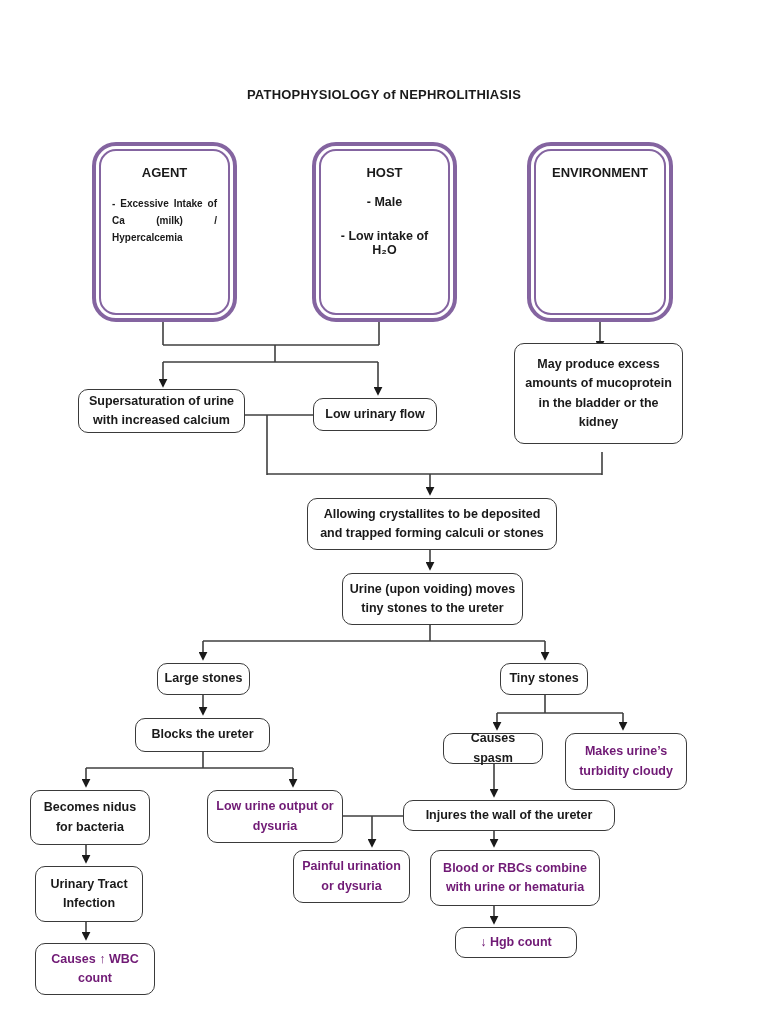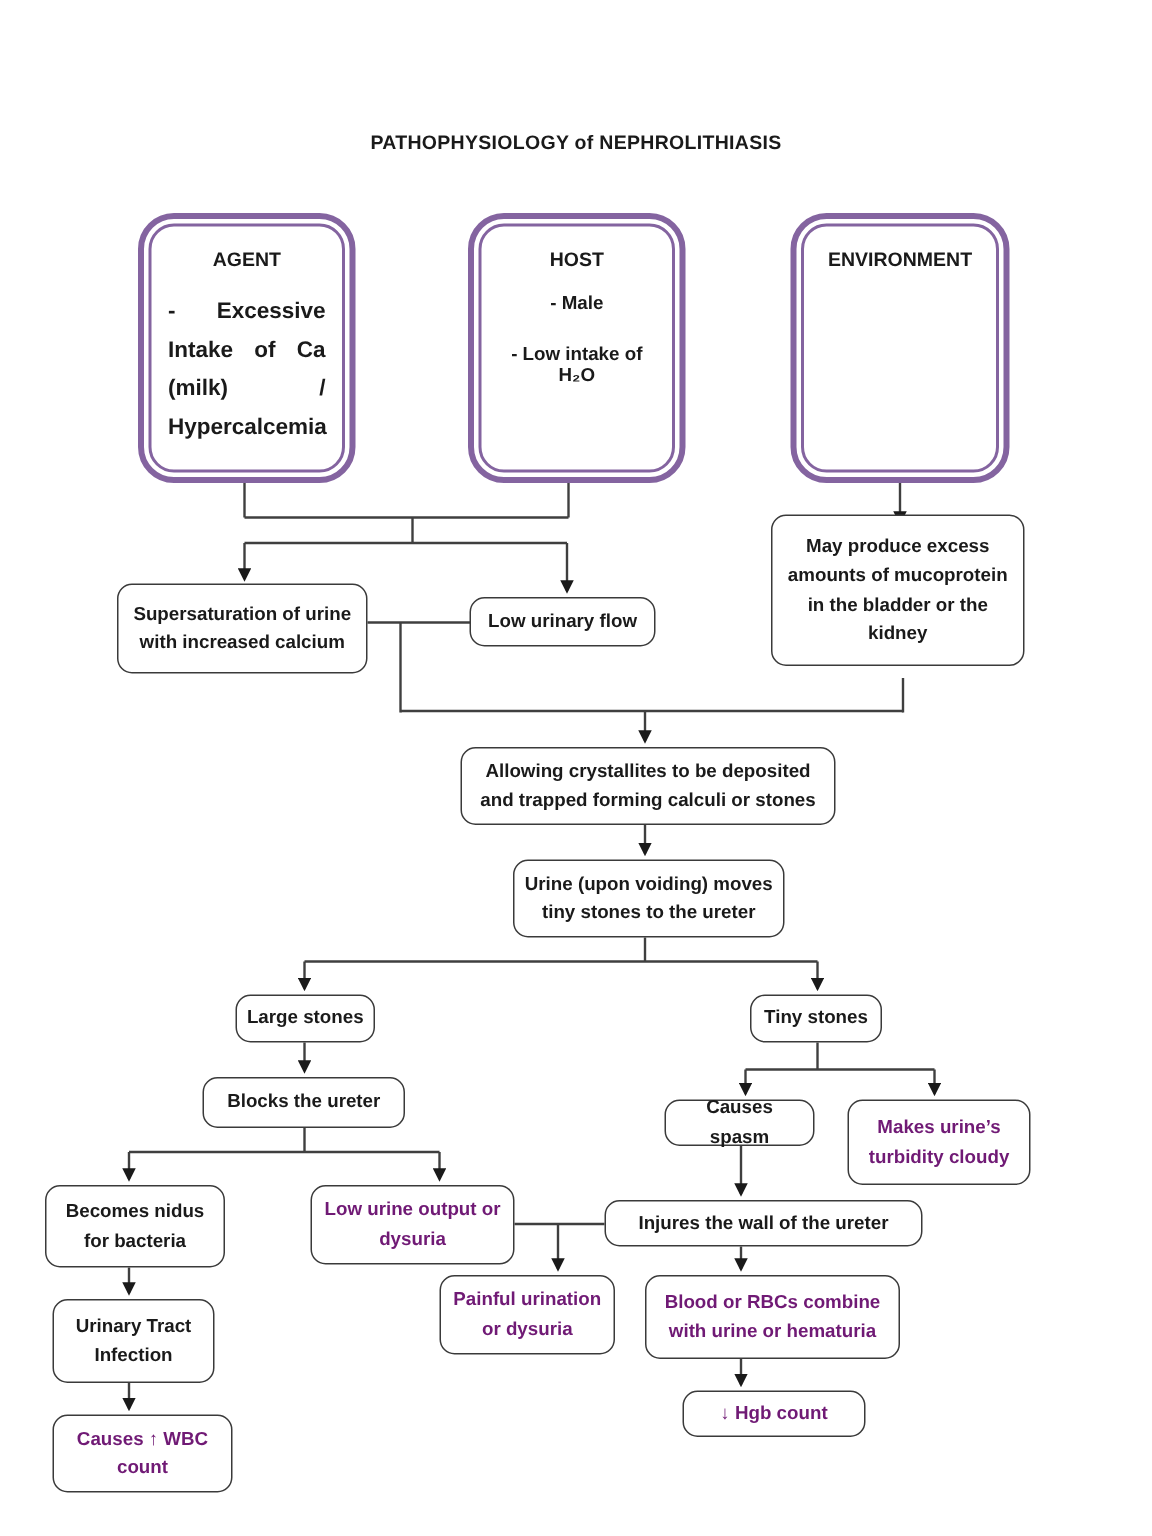--- a/index.html
+++ b/index.html
@@ -15,21 +15,21 @@
   }
   .cat{
     position:absolute;box-sizing:border-box;background:#fff;
     border:4px solid #8464a0;border-radius:24px;padding:3px;
   }
   .cat-inner{
     box-sizing:border-box;width:100%;height:100%;
     border:2px solid #8464a0;border-radius:17px;padding:14px 11px 0 11px;
   }
   .cat-head{text-align:center;font-weight:bold;font-size:13px;margin-bottom:15px;}
-  .cat-body{font-weight:bold;font-size:15px;line-height:1.7;text-align:justify;}
+  .cat-body{font-weight:bold;font-size:10px;line-height:1.7;text-align:justify;}
   .cat-item{font-weight:bold;font-size:12.5px;margin-bottom:20px;text-align:center;}
   .node{
     position:absolute;box-sizing:border-box;background:#fff;
     border:1.6px solid #3a3a3a;border-radius:10px;
     display:flex;align-items:center;justify-content:center;
     text-align:center;font-weight:bold;font-size:12.5px;line-height:1.55;
     padding:2px 6px;
   }
   .node.red{color:#701a75;}
 </style>
@@ -98,21 +98,21 @@
       <div class="cat-item">- Low intake of H₂O</div>
     </div>
   </div>
 
   <div class="cat" style="left:527px;top:142px;width:146px;height:180px;">
     <div class="cat-inner">
       <div class="cat-head">ENVIRONMENT</div>
     </div>
   </div>
 
-  <div class="node" style="left:78px;top:389px;width:167px;height:60px;">Supersaturation of urine with increased calcium</div>
+  <div class="node" style="left:78px;top:389px;width:167px;height:44px;">Supersaturation of urine with increased calcium</div>
 
   <div class="node" style="left:313px;top:398px;width:124px;height:33px;">Low urinary flow</div>
 
   <div class="node" style="left:514px;top:343px;width:169px;height:101px;">May produce excess amounts of mucoprotein in the bladder or the kidney</div>
 
   <div class="node" style="left:307px;top:498px;width:250px;height:52px;">Allowing crystallites to be deposited and trapped forming calculi or stones</div>
 
   <div class="node" style="left:342px;top:573px;width:181px;height:52px;">Urine (upon voiding) moves tiny stones to the ureter</div>
 
   <div class="node" style="left:157px;top:663px;width:93px;height:32px;">Large stones</div>

